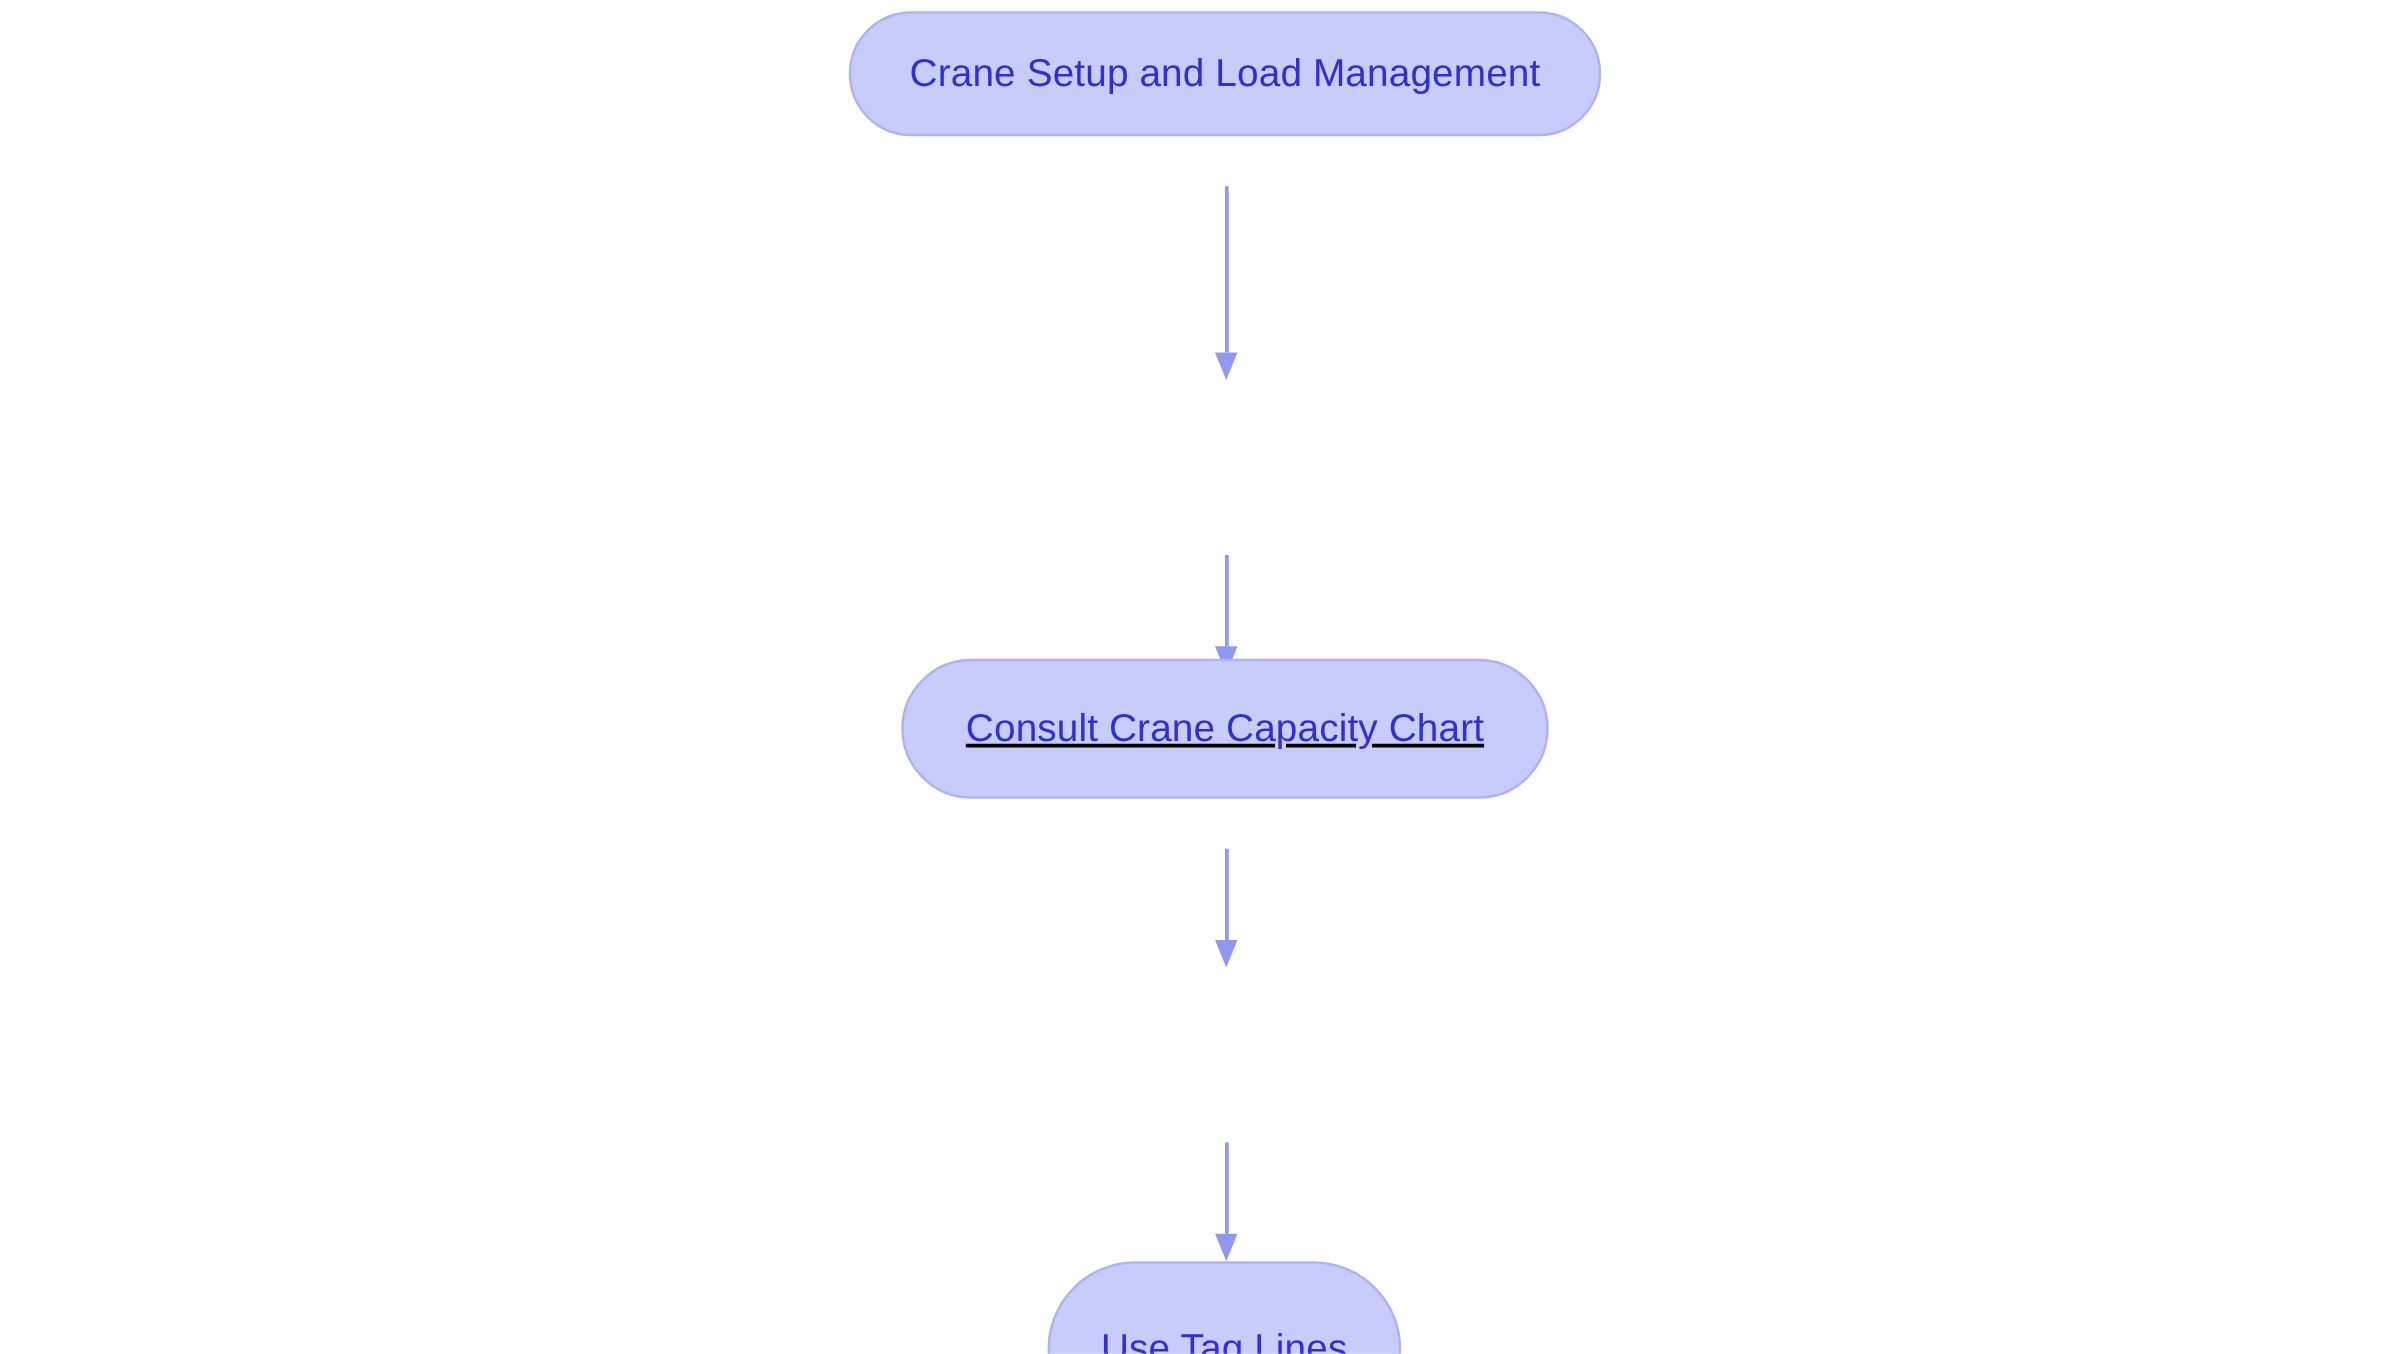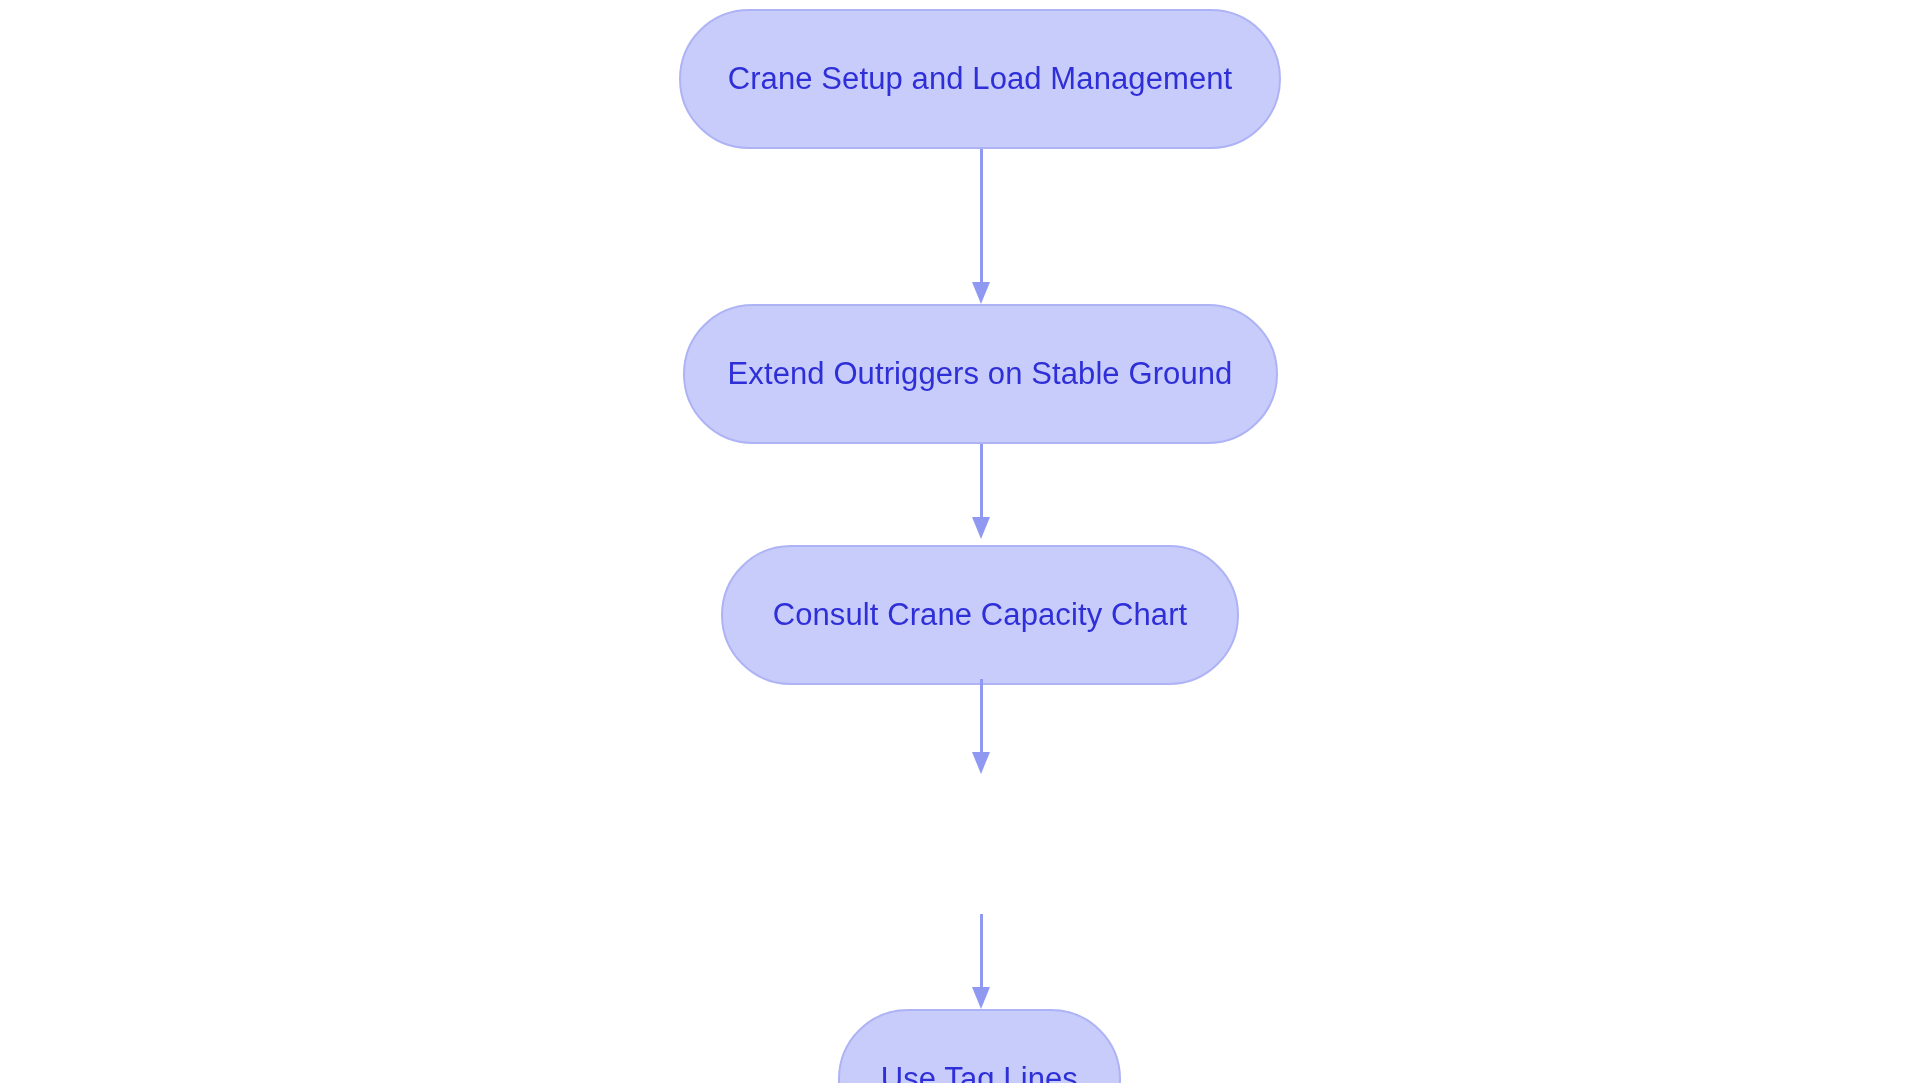--- a/index.html
+++ b/index.html
@@ -66,39 +66,36 @@
     border-left: 9.5px solid transparent;
     border-right: 9.5px solid transparent;
     border-top: 22px solid #9099f2;
   }
 </style>
 </head>
 <body>
 
 <div id="flow-canvas">
 
-  <div class="flow-node" style="left: 678.75px; top: 8.75px; width: 602.5px; height: 140px; border-radius: 70px;">
+  <div class="flow-node" style="left: 678.75px; top: 8.75px; width: 602.5px; height: 100px; border-radius: 70px;">
     <span class="flow-node-label">Crane Setup and Load Management</span>
   </div>
 
   <div class="flow-edge" style="left: 980px; top: 148.75px; width: 3px; height: 155px;">
     <div class="flow-edge-line" style="height: 133px;"></div>
     <div class="flow-edge-arrow" style="top: 133px;"></div>
   </div>
 
-  <div class="flow-node" style="left: 682.5px; top: 303.75px; width: 595px; height: 140px; border-radius: 70px;">
-    <span class="flow-node-label">Extend Outriggers on Stable Ground</span>
-  </div>
 
   <div class="flow-edge" style="left: 980px; top: 443.75px; width: 3px; height: 95px;">
     <div class="flow-edge-line" style="height: 73px;"></div>
     <div class="flow-edge-arrow" style="top: 73px;"></div>
   </div>
 
-  <div class="flow-node" style="left: 721.25px; top: 545px; width: 517.5px; height: 140px; border-radius: 70px;">
+  <div class="flow-node" style="left: 721.25px; top: 527px; width: 517.5px; height: 112px; border-radius: 70px; text-decoration: underline;">
     <span class="flow-node-label">Consult Crane Capacity Chart</span>
   </div>
 
   <div class="flow-edge" style="left: 980px; top: 678.75px; width: 3px; height: 95px;">
     <div class="flow-edge-line" style="height: 73px;"></div>
     <div class="flow-edge-arrow" style="top: 73px;"></div>
   </div>
 
 
   <div class="flow-edge" style="left: 980px; top: 913.75px; width: 3px; height: 95px;">

